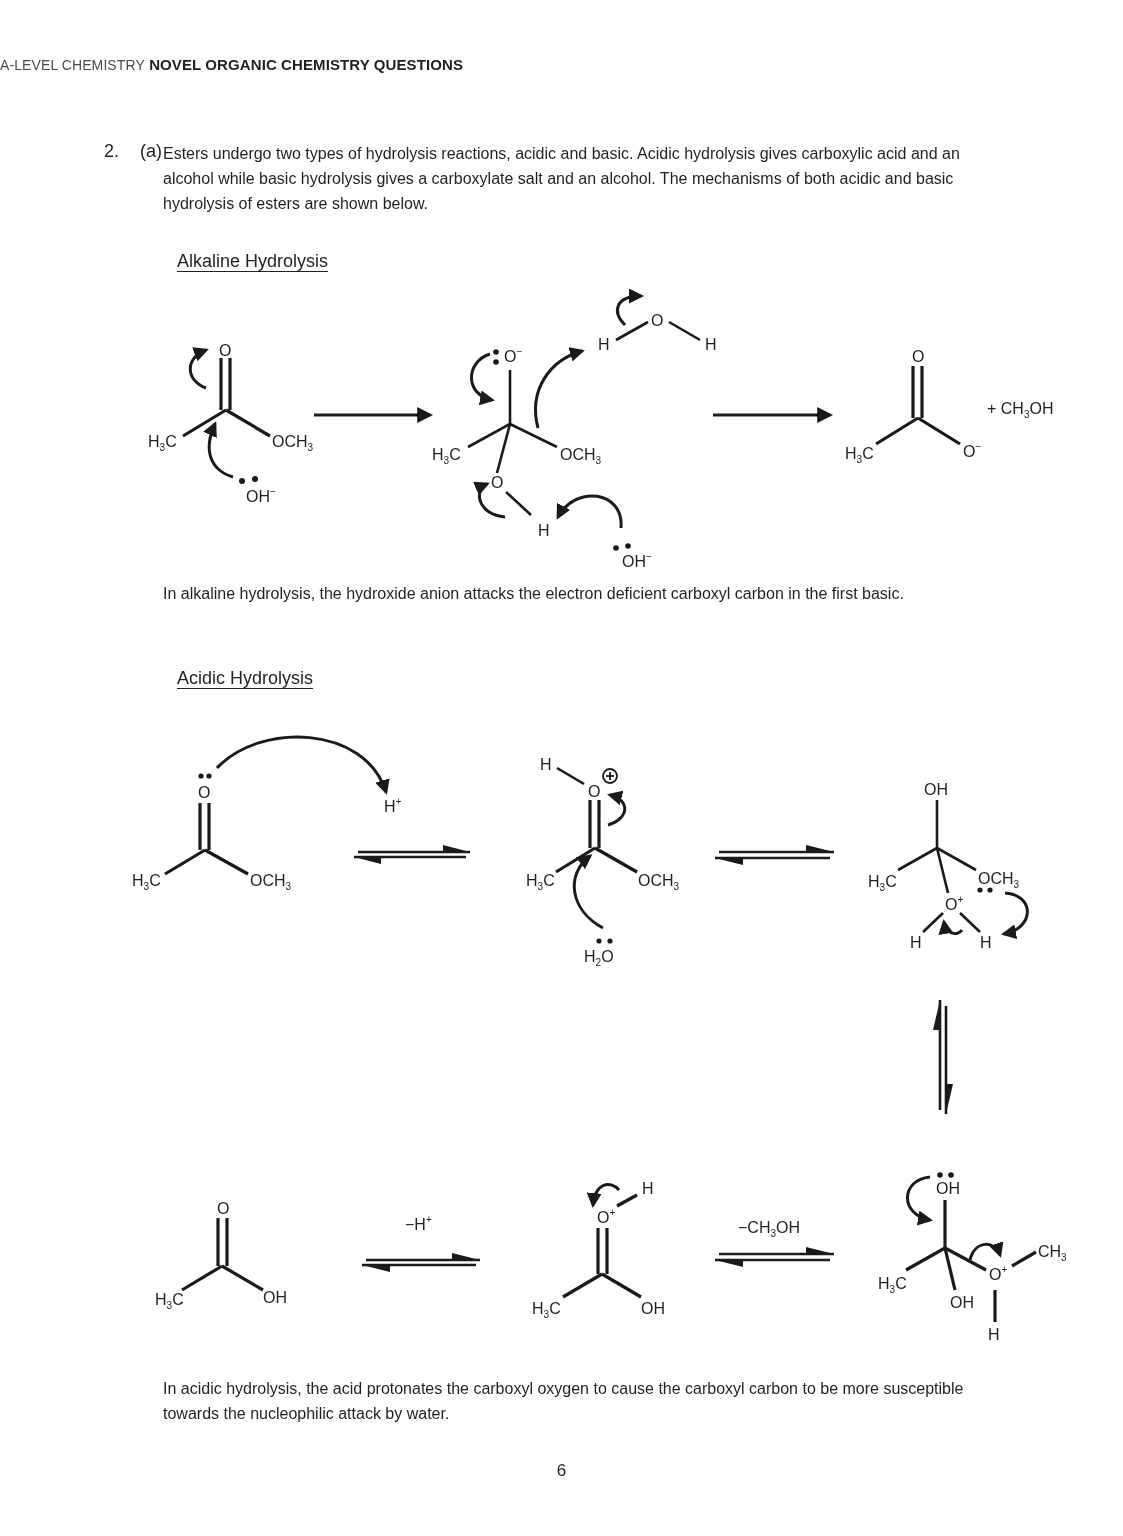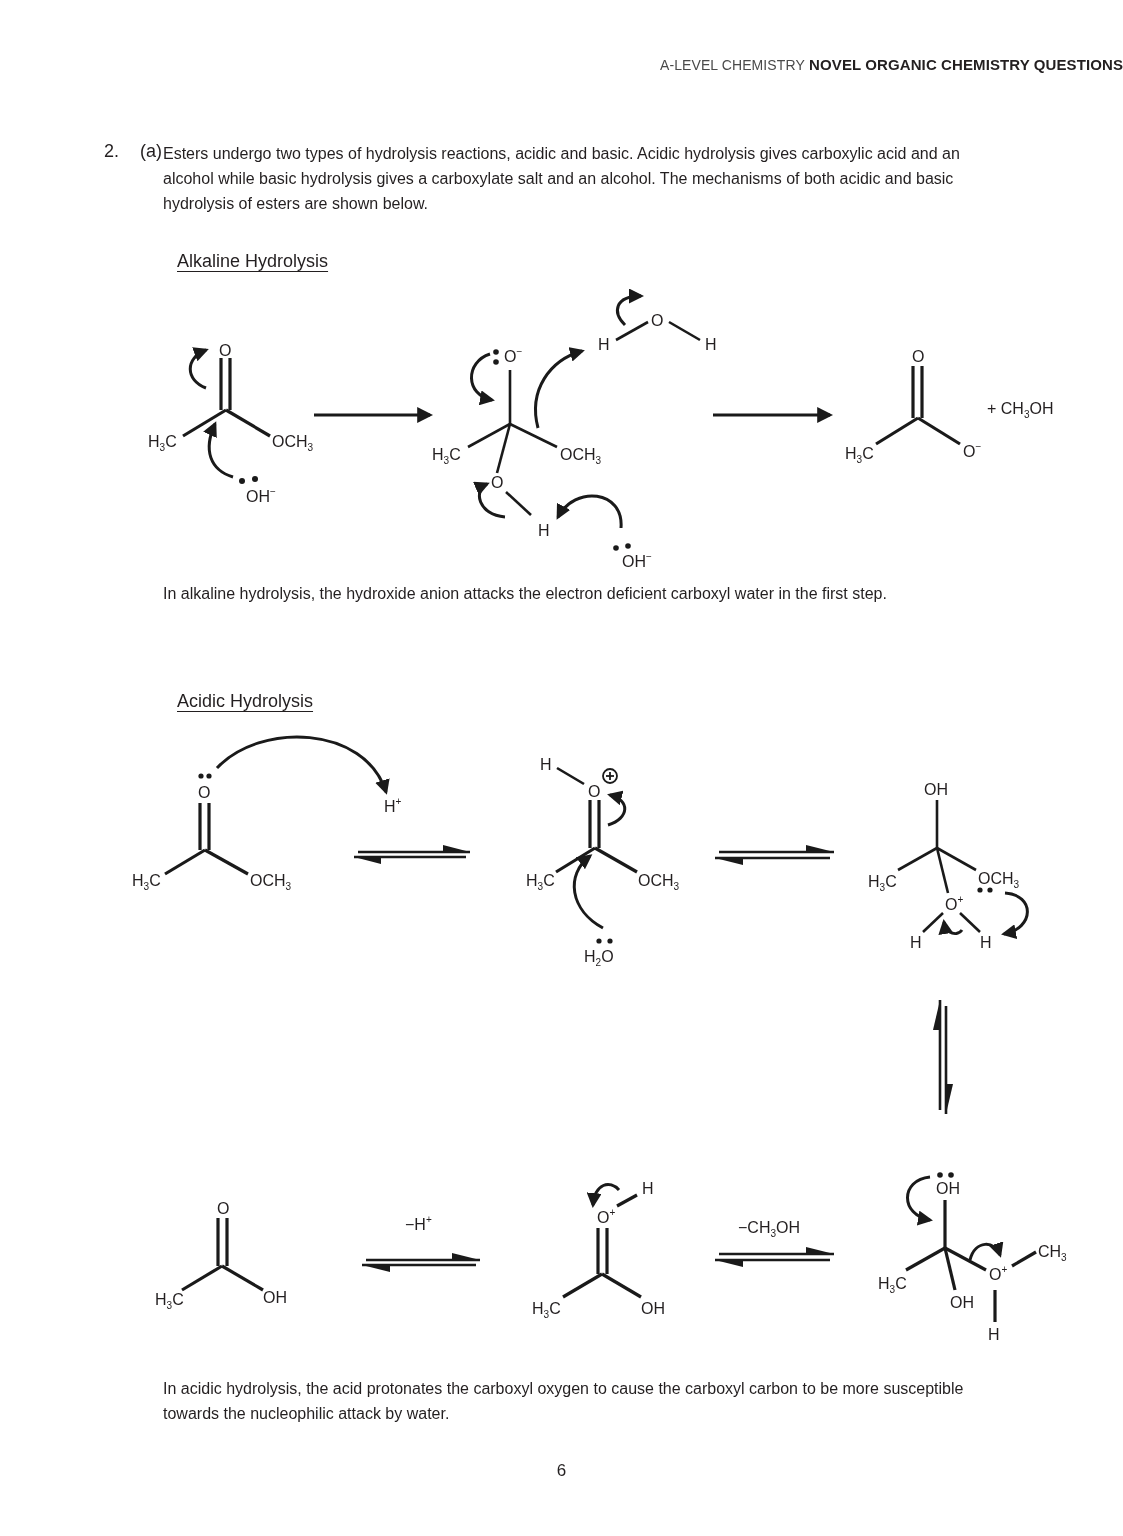--- a/index.html
+++ b/index.html
@@ -1,27 +1,27 @@
 <!DOCTYPE html>
 <html><head>
 <meta charset="utf-8">
 <style>
   html, body { margin: 0; padding: 0; background: #ffffff; }
   body { width: 1123px; height: 1536px; position: relative; overflow: hidden; color: #231f20;
          font-family: "Liberation Sans", "DejaVu Sans", sans-serif; }
-  .header { position: absolute; top: 56px; left: 0; width: 1123px; text-align: right; font-size: 15px; letter-spacing: 0.1px; }
+  .header { position: absolute; top: 56px; left: 0; width: 1123px; text-align: left; font-size: 15px; letter-spacing: 0.1px; }
   .header .light { color: #4a4a4a; font-weight: normal; font-size: 14px; }
   .header .bold { font-weight: bold; color: #231f20; }
   .q-num { position: absolute; left: 104px; top: 141px; font-size: 18px; }
   .q-part { position: absolute; left: 140px; top: 141px; font-size: 18px; }
   .para { position: absolute; left: 163px; width: 850px; font-size: 16px; line-height: 25px; }
   .intro { top: 141px; }
   .heading { position: absolute; left: 177px; font-size: 18px; text-decoration: underline; text-underline-offset: 4px; }
   .h-alk { top: 251px; text-decoration: underline; }
-  .h-acid { top: 668px; margin-top: 23px; }
+  .h-acid { top: 668px; }
   .note1 { top: 581px; }
   .note2 { top: 1376px; }
   .page-num { position: absolute; top: 1461px; left: 0; width: 1123px; text-align: center; font-size: 17px; }
   svg#scheme { position: absolute; left: 0; top: 0; width: 1123px; height: 1536px; pointer-events: none; }
   svg text { font-family: "Liberation Sans", "DejaVu Sans", sans-serif; fill: #231f20; }
   .bond { stroke: #1a1a1a; stroke-width: 3.2; stroke-linecap: butt; fill: none; }
   .thin { stroke: #1a1a1a; stroke-width: 2.6; fill: none; }
   .curly { stroke: #1a1a1a; stroke-width: 3; fill: none; }
   .head { fill: #1a1a1a; }
   .lbl { font-size: 16px; }
@@ -34,21 +34,21 @@
 <div class="header">
   <span class="light">A-LEVEL CHEMISTRY</span>
   <span class="bold">NOVEL ORGANIC CHEMISTRY QUESTIONS</span>
 </div>
 
 <div class="q-num">2.</div>
 <div class="q-part">(a)</div>
 <div class="para intro">Esters undergo two types of hydrolysis reactions, acidic and basic. Acidic hydrolysis gives carboxylic acid and an alcohol while basic hydrolysis gives a carboxylate salt and an alcohol. The mechanisms of both acidic and basic hydrolysis of esters are shown below.</div>
 
 <div class="heading h-alk">Alkaline Hydrolysis</div>
-<div class="para note1">In alkaline hydrolysis, the hydroxide anion attacks the electron deficient carboxyl water in the first step.</div>
+<div class="para note1">In alkaline hydrolysis, the hydroxide anion attacks the electron deficient carboxyl carbon in the first basic.</div>
 
 <div class="heading h-acid">Acidic Hydrolysis</div>
 <div class="para note2">In acidic hydrolysis, the acid protonates the carboxyl oxygen to cause the carboxyl carbon to be more susceptible towards the nucleophilic attack by water.</div>
 
 <div class="page-num">6</div>
 
 <svg id="scheme" viewBox="0 0 1123 1536" xmlns="http://www.w3.org/2000/svg">
   <defs>
     <marker id="ah" viewBox="0 0 10 10" refX="8" refY="5" markerWidth="5" markerHeight="5" orient="auto-start-reverse">
       <path d="M0,0 L10,5 L0,10 z" class="head"></path>

